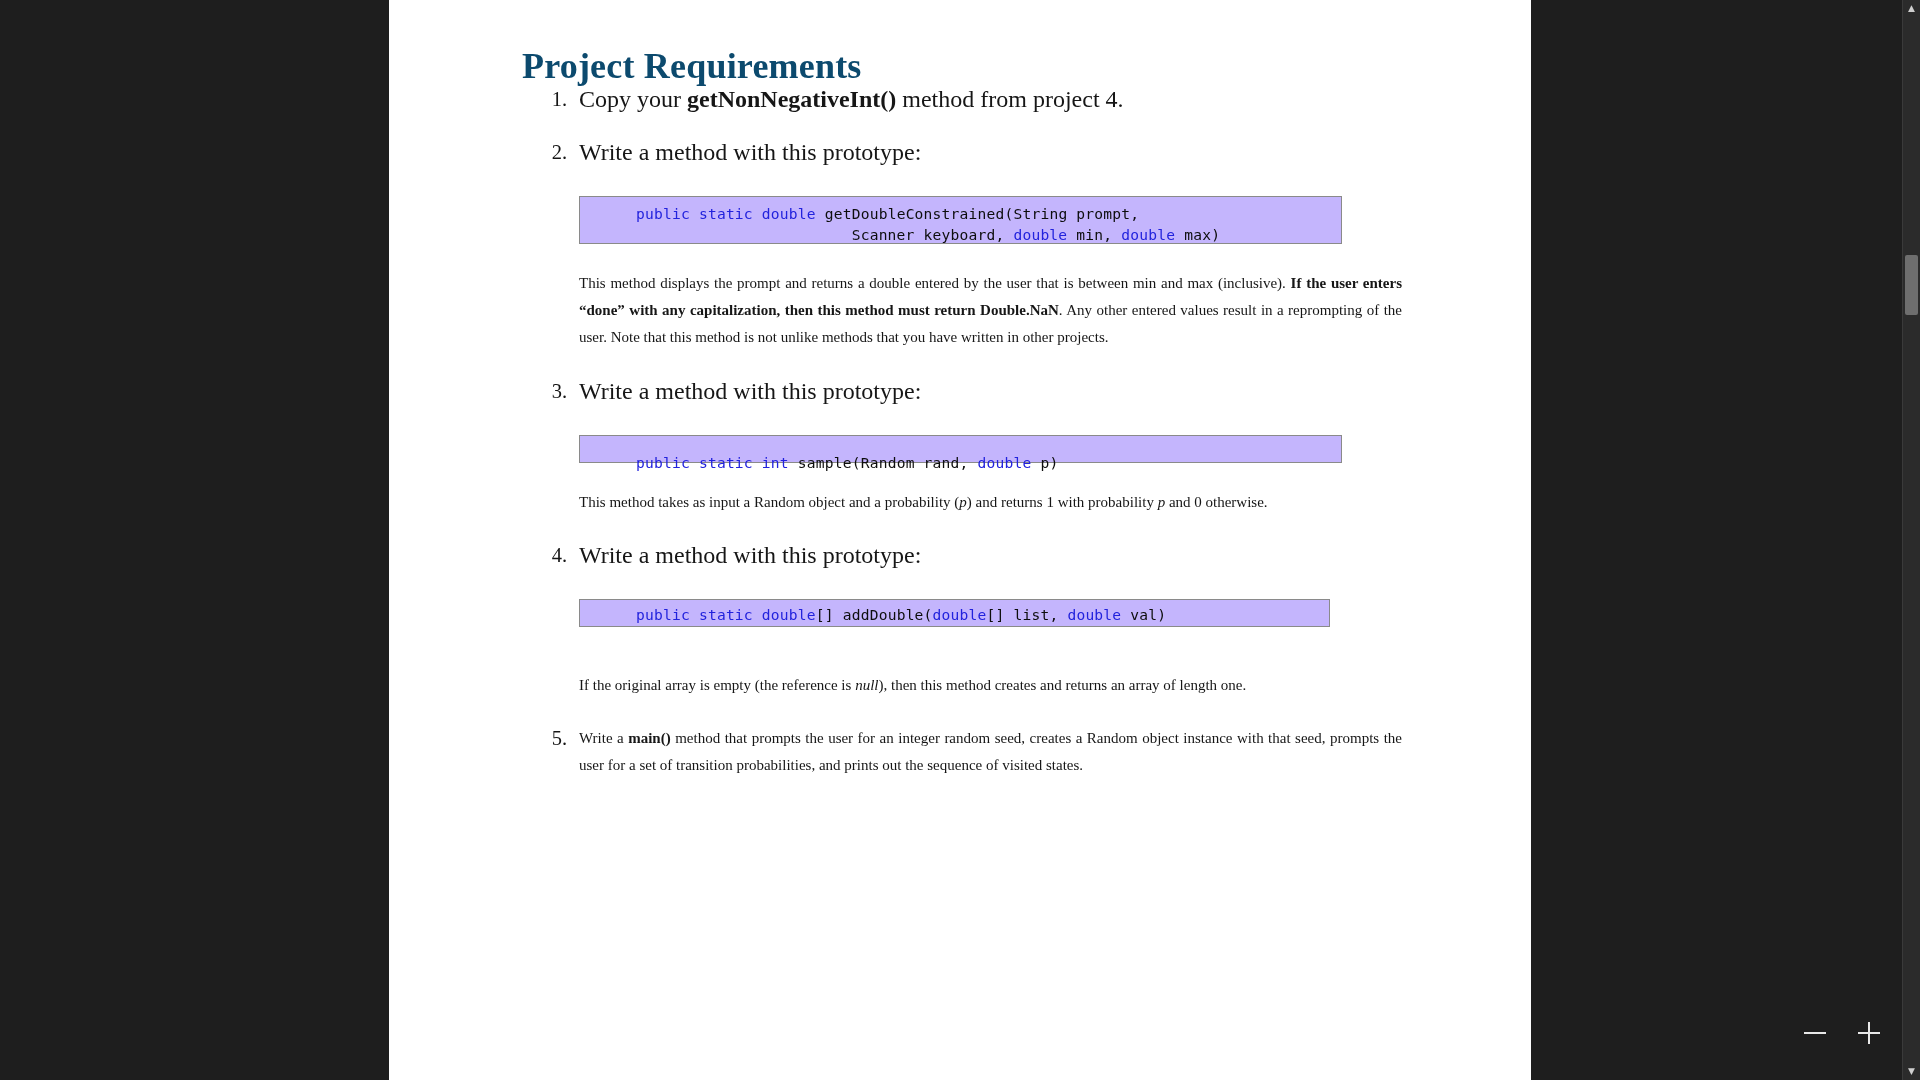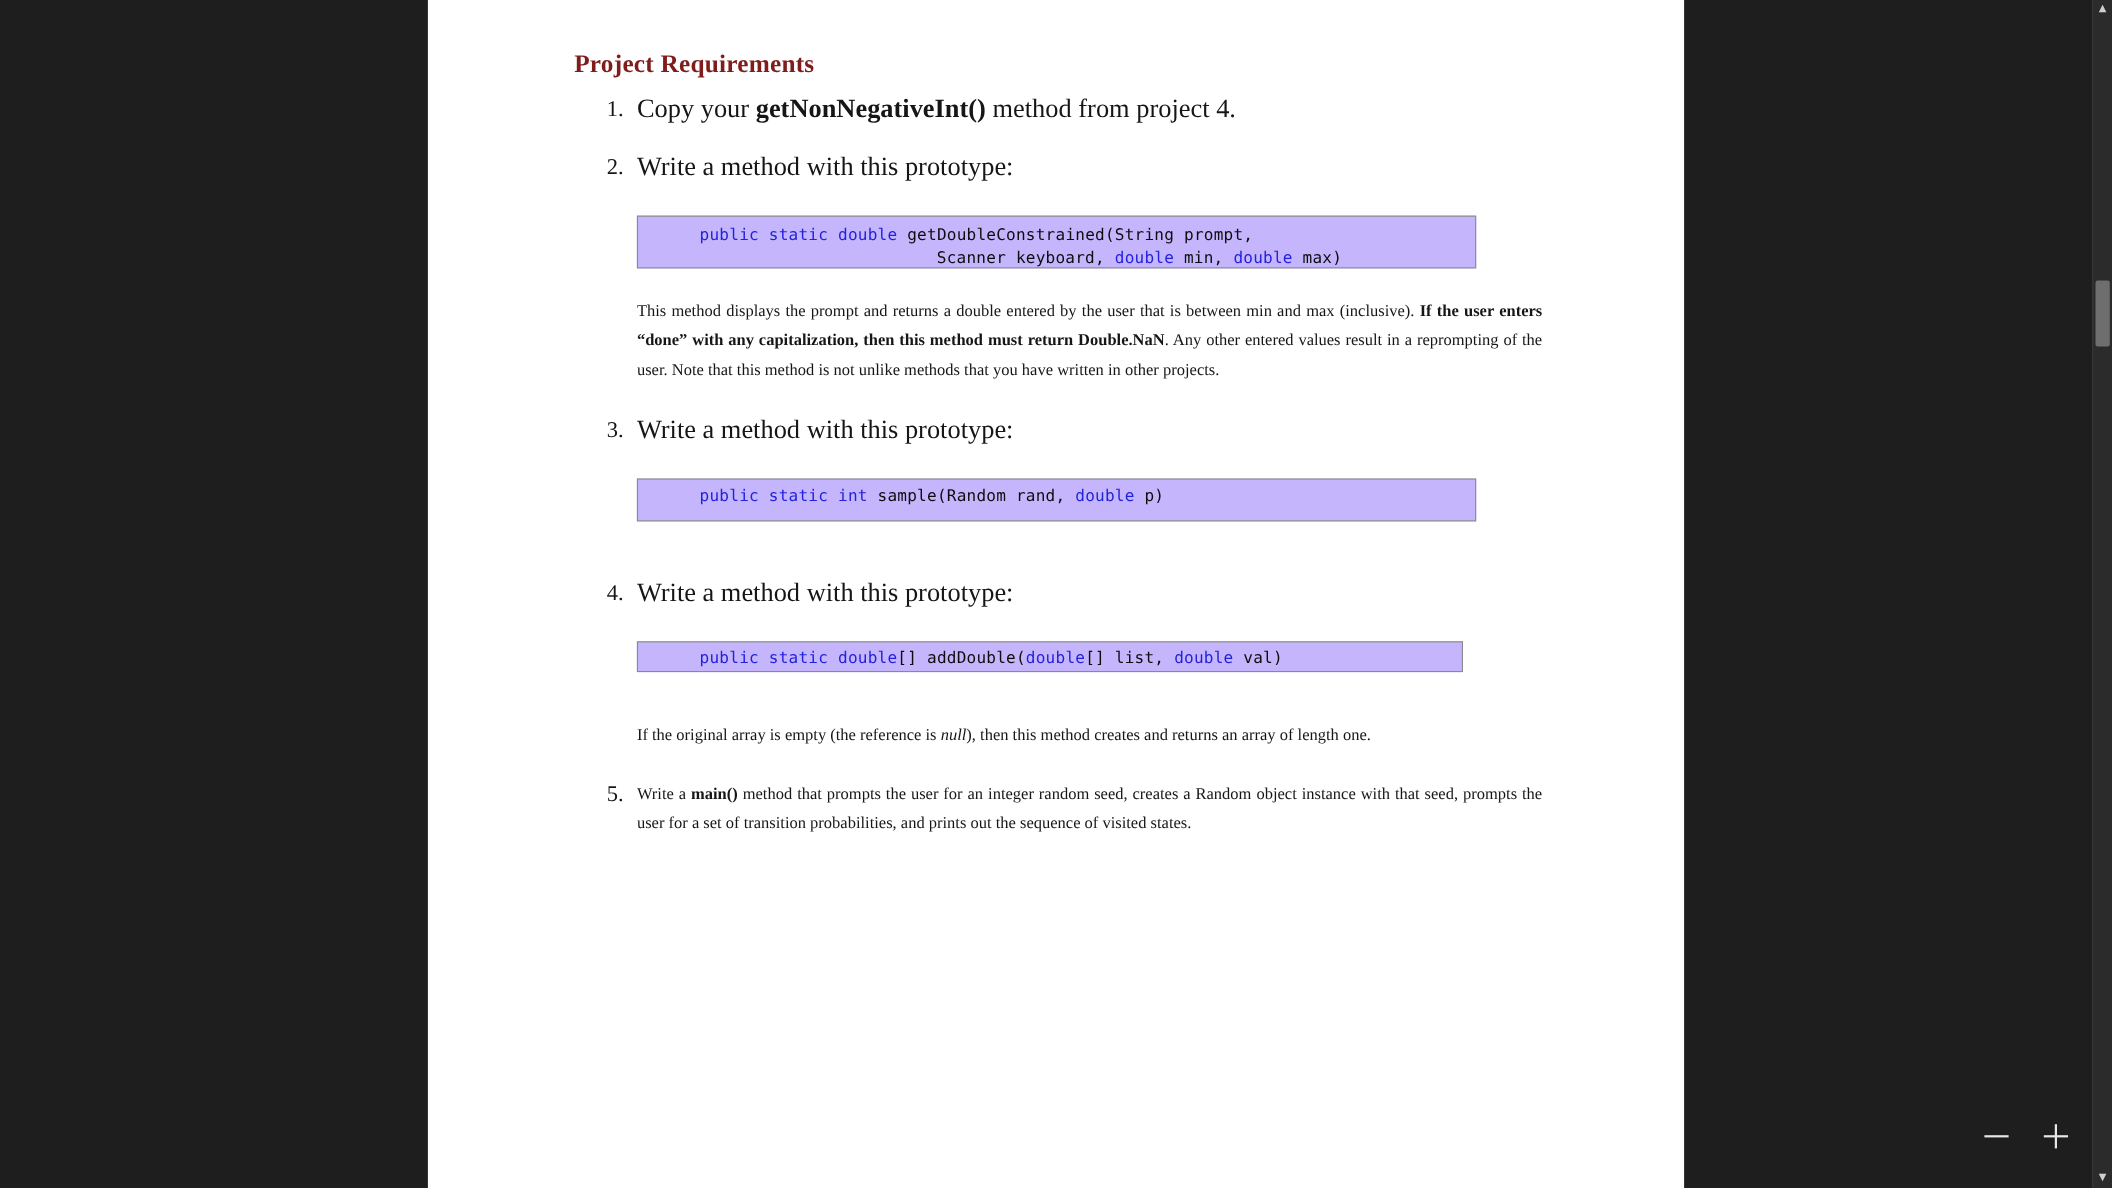--- a/index.html
+++ b/index.html
@@ -37,24 +37,24 @@
     left: 0;
     top: 0;
     width: 1142px;
     padding: 0;
   }
 
   .doc-title {
     position: absolute;
     left: 133px;
     top: 45px;
-    font-size: 23px;
+    font-size: 36px;
     font-weight: 700;
     letter-spacing: 0.2px;
-    color: #7f1d1d;
+    color: #0c4a6e;
     font-family: "Liberation Serif", serif;
   }
 
   .olist {
     position: absolute;
     left: 133px;
     top: 86px;
     width: 880px;
   }
 
@@ -110,21 +110,21 @@
     font-size: 14.6px;
     line-height: 21px;
     color: #0d0d0d;
     white-space: pre;
     letter-spacing: 0.2px;
   }
   .kw { color: #2222dd; }
   .pl { color: #0d0d0d; }
 
   .codebox.b1 { width: 763px; height: 48px; padding: 6px 0 0 0; }
-  .codebox.b2 { width: 763px; height: 39px; padding: 4px 0 0 0; }
+  .codebox.b2 { width: 763px; height: 28px; padding: 16px 0 0 0; }
   .codebox.b3 { width: 751px; height: 28px; padding: 4px 0 0 0; }
   .codebox.b1 .codeline { padding-left: 56px; }
   .codebox.b2 .codeline { padding-left: 56px; }
   .codebox.b3 .codeline { padding-left: 56px; }
 
   
   .scroll-track {
     position: absolute;
     right: 0;
     top: 0;
@@ -226,20 +226,21 @@
           <div class="line">Write a method with this prototype:</div>
 
           <div class="gap-lg"></div>
 
           <div class="codebox b2">
             <div class="codeline"><span class="kw">public</span><span class="pl"> </span><span class="kw">static</span><span class="pl"> </span><span class="kw">int</span><span class="pl"> sample(Random rand, </span><span class="kw">double</span><span class="pl"> p)</span></div>
           </div>
 
           <div class="gap-md"></div>
 
+          <p class="para"><span>This method takes as input a Random object and a probability (</span><i>p</i><span>) and returns 1 with probability </span><i>p</i><span> and 0 otherwise.</span></p>
         </div>
 
         <div class="gap-md"></div>
 
         <div class="item">
           <span class="item-num">4.</span>
           <div class="line">Write a method with this prototype:</div>
 
           <div class="gap-lg"></div>
 

